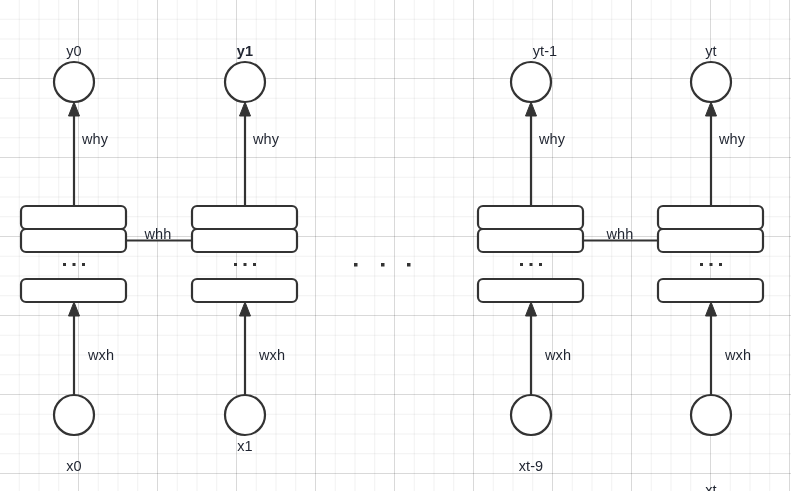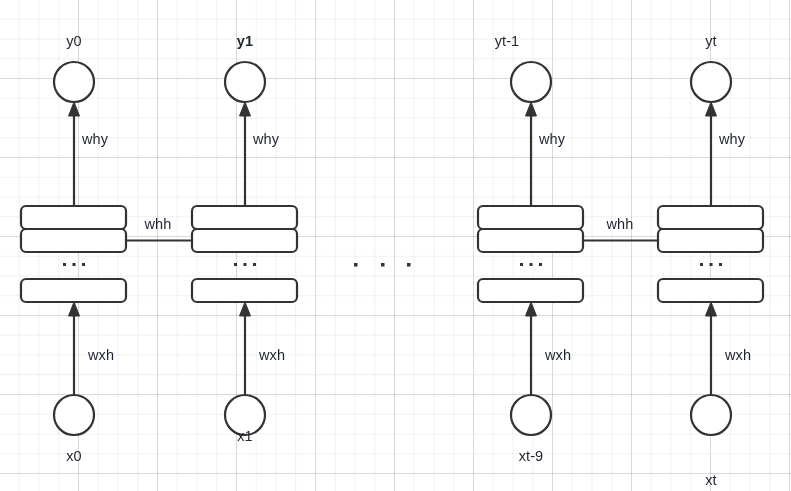--- a/index.html
+++ b/index.html
@@ -61,20 +61,21 @@
     font-size: 14.5px;
     color: #1f2430;
     white-space: nowrap;
     line-height: 1;
     letter-spacing: 0.1px;
     text-align: center;
   }
   .lbl-center {
     transform: translateX(-50%);
     text-align: right;
+    margin-top: 10px;
   }
 </style>
 </head>
 <body>
 
 <div id="canvas">
 
   <svg id="diagram-svg" viewBox="0 0 791 491" xmlns="http://www.w3.org/2000/svg">
 
     <circle class="shape-stroke" cx="74" cy="82" r="20"></circle>
@@ -140,21 +141,21 @@
     <line class="conn-line" x1="711" y1="395" x2="711" y2="315"></line>
     <polygon class="arrow-head" points="711,302 705.5,316 716.5,316"></polygon>
     <circle class="shape-stroke" cx="711" cy="415" r="20"></circle>
 
     <line class="conn-line" x1="583" y1="240.5" x2="658" y2="240.5"></line>
 
   </svg>
 
   <div class="lbl lbl-center" style="left:74px; top:34px;">y0</div>
   <div class="lbl lbl-center" style="left:245px; top:34px;font-weight:bold;">y1</div>
-  <div class="lbl lbl-center" style="left:507px; top:34px;">yt-1</div>
+  <div class="lbl lbl-center" style="left:545px; top:34px;">yt-1</div>
   <div class="lbl lbl-center" style="left:711px; top:34px;">yt</div>
 
   <div class="lbl" style="left:82px; top:132px;">why</div>
   <div class="lbl" style="left:253px; top:132px;">why</div>
   <div class="lbl" style="left:539px; top:132px;">why</div>
   <div class="lbl" style="left:719px; top:132px;">why</div>
 
   <div class="lbl lbl-center" style="left:158px; top:217px;">whh</div>
   <div class="lbl lbl-center" style="left:620px; top:217px;">whh</div>
 

